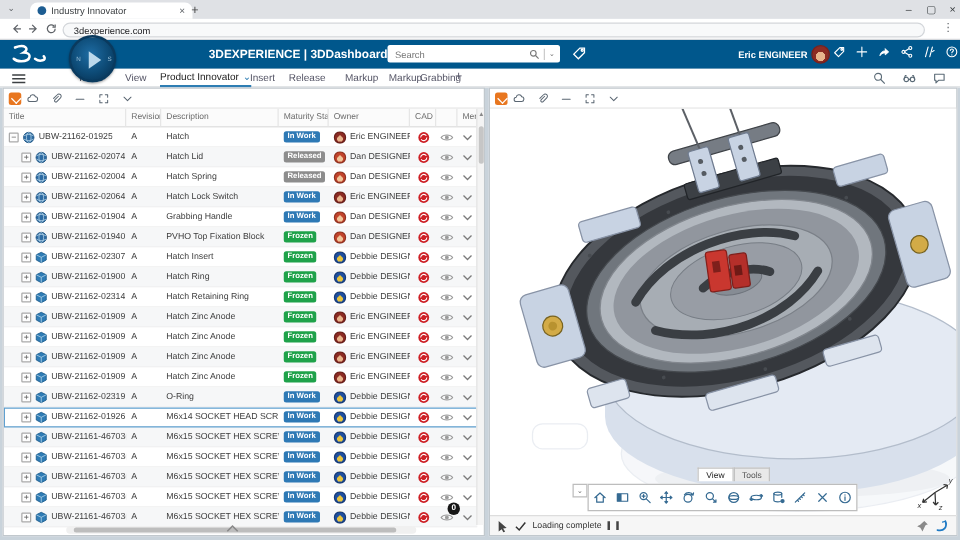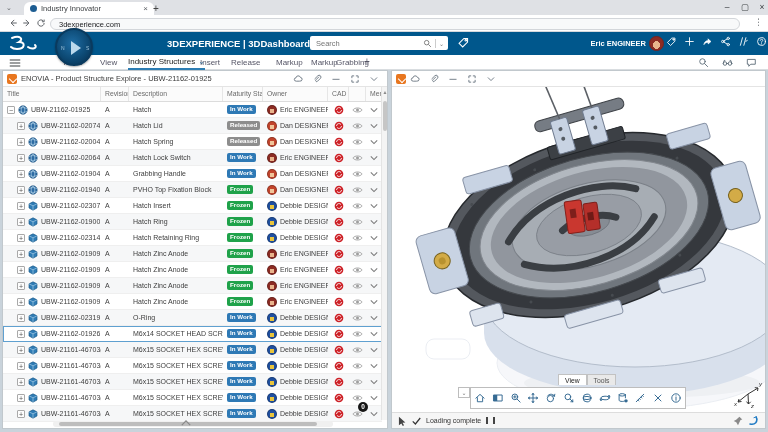--- a/index.html
+++ b/index.html
@@ -207,21 +207,21 @@
     </svg>
   </span>
 <div id="app-tabs">
     <div class="abs atab" style="left: 62px;">
       <span>Tasks</span>
     </div>
     <div class="abs atab" style="left: 100px;">
       <span>View</span>
     </div>
     <div class="abs atab active" style="left: 128px;">
-      <span>Industry Structures</span>
+      <span>Product Innovator</span>
       <span class="chev">⌄</span>
     </div>
     <div class="abs atab" style="left: 200px;">
       <span>Insert</span>
     </div>
     <div class="abs atab" style="left: 231px;">
       <span>Release</span>
     </div>
     <div class="abs atab" style="left: 276px;">
       <span>Markup</span>
@@ -251,21 +251,20 @@
     <span>
       <svg width="11" height="11" viewBox="0 0 16 16" fill="none" stroke="currentColor" stroke-width="1.3" stroke-linecap="round" stroke-linejoin="round">
         <path d="M2.5 3.5h11v7H7L4 13.5v-3H2.5z"></path>
       </svg>
     </span>
   </div>
 
 <div class="abs panel panel-left">
   <div class="phead">
     <span class="enovia-badge"></span>
-    <span class="ptitle">ENOVIA - Product Structure Explore - UBW-21162-01925</span>
     <span class="pact" id="left-actions">
         <span>
           <svg width="10" height="10" viewBox="0 0 16 16" fill="none" stroke="currentColor" stroke-width="1.3" stroke-linecap="round" stroke-linejoin="round">
             <path d="M4.8 11.5a2.7 2.7 0 0 1 0-5.4 3.6 3.6 0 0 1 7-.7 2.6 2.6 0 0 1-.6 6.1z"></path>
           </svg>
         </span>
         <span>
           <svg width="10" height="10" viewBox="0 0 16 16" fill="none" stroke="currentColor" stroke-width="1.3" stroke-linecap="round" stroke-linejoin="round">
             <path d="M10.8 4.8 6.4 9.2a1.7 1.7 0 1 0 2.4 2.4l4.6-4.6a2.9 2.9 0 1 0-4.1-4.1L4.6 7.6"></path>
           </svg>

